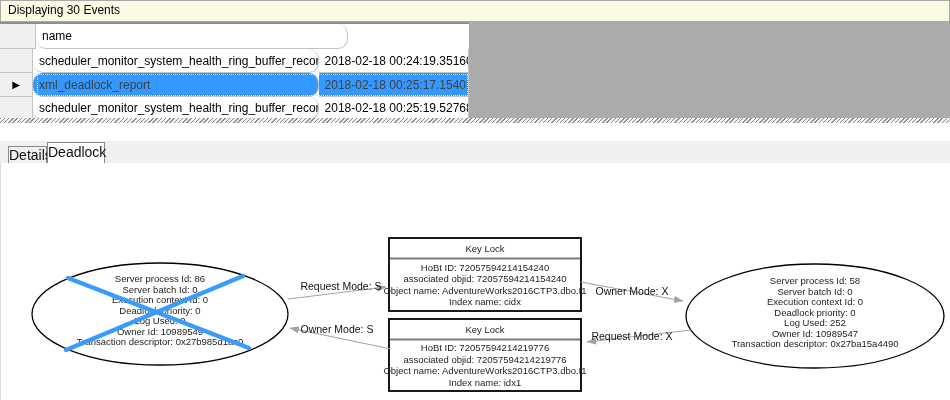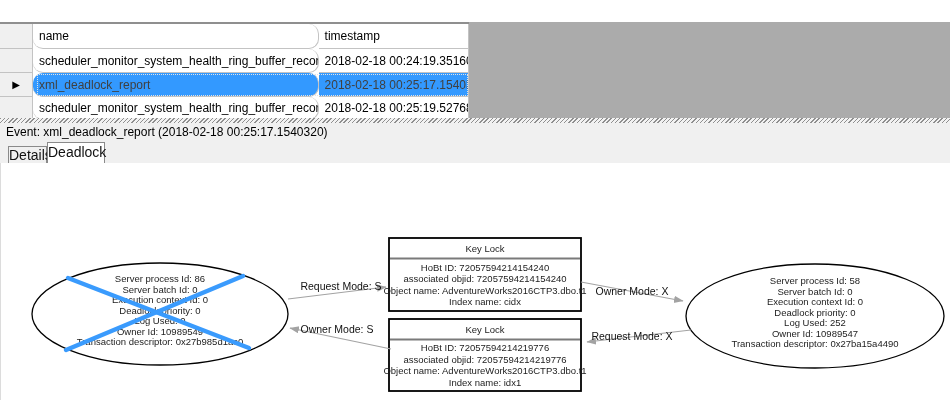--- a/index.html
+++ b/index.html
@@ -62,27 +62,29 @@
   .box-title { font-size:9.5px; text-anchor:middle; }
   .edge-label { font-size:10.5px; text-anchor:middle; fill:#111; }
   .edge-line { stroke:#a3a3a3; stroke-width:1.2; fill:none; }
   .node-shape { fill:#fff; stroke:#000; }
 </style>
 </head>
 <body>
 
 <div class="app">
 
+  <div class="events-header">
+    <span>Displaying 30 Events</span>
+  </div>
 
   <div class="grid-region">
     <div class="grid">
       <div class="grid-row header-row">
         <div class="cell sel-cell"></div>
         <div class="cell name-cell">name</div>
-        <div class="cell ts-cell">timestamp</div>
       </div>
       <div class="grid-row">
         <div class="cell sel-cell"></div>
         <div class="cell name-cell">scheduler_monitor_system_health_ring_buffer_recorded</div>
         <div class="cell ts-cell">2018-02-18 00:24:19.3516078</div>
       </div>
       <div class="grid-row selected">
         <div class="cell sel-cell">
           <span class="row-arrow">▶</span>
         </div>
@@ -92,23 +94,20 @@
       <div class="grid-row">
         <div class="cell sel-cell"></div>
         <div class="cell name-cell">scheduler_monitor_system_health_ring_buffer_recorded</div>
         <div class="cell ts-cell">2018-02-18 00:25:19.5276859</div>
       </div>
     </div>
   </div>
 
   <div class="splitter"></div>
 
-  <div class="event-bar">
-    <span>Event: xml_deadlock_report (2018-02-18 00:25:17.1540320)</span>
-  </div>
 
   <div class="tab-strip">
     <div class="tab tab-details">Details</div>
     <div class="tab tab-deadlock">Deadlock</div>
   </div>
 
   <div class="content">
     <svg width="950" height="237" viewBox="0 0 950 237">
       <defs>
         <marker id="arr" markerWidth="9" markerHeight="8" refX="7.5" refY="3" orient="auto">

